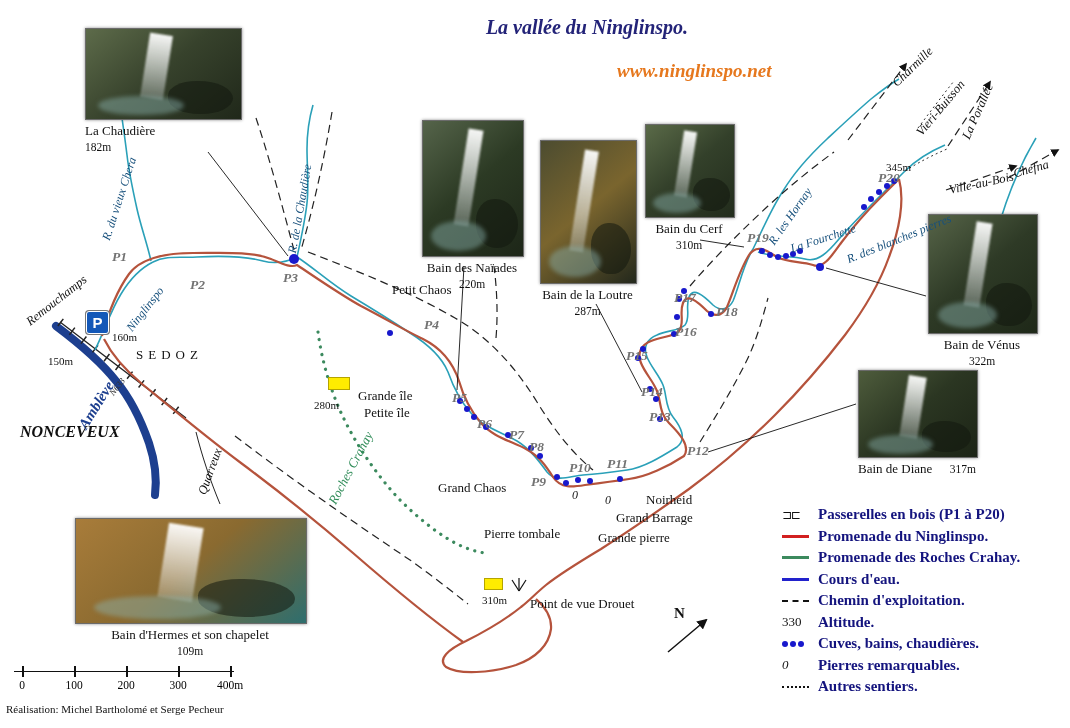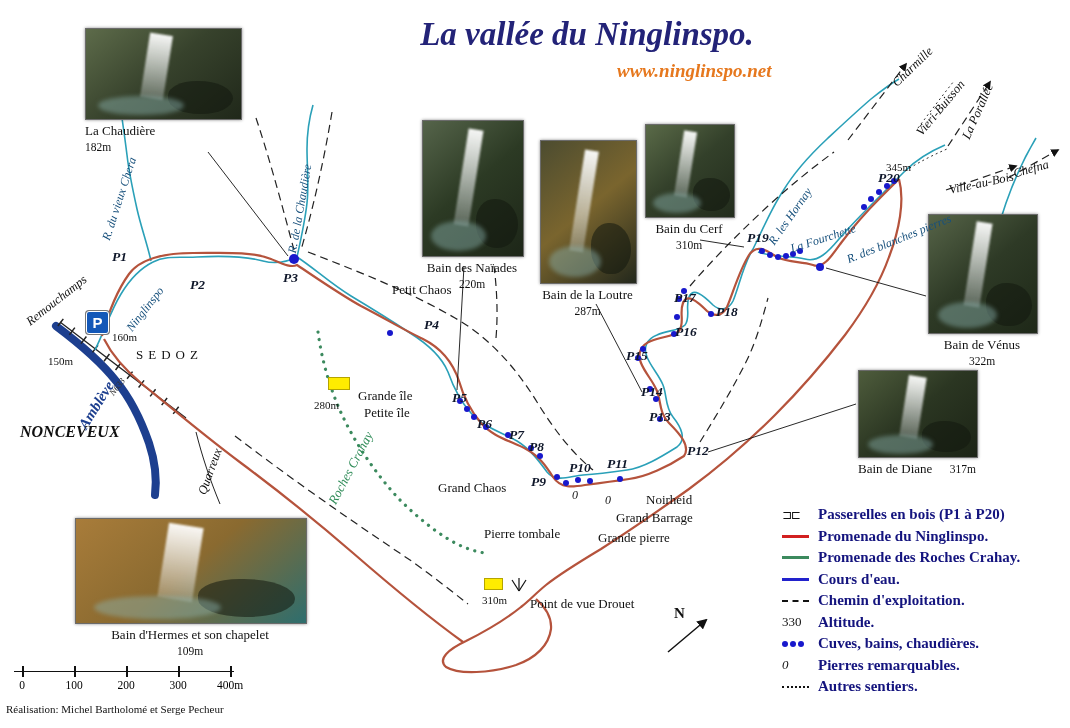--- a/index.html
+++ b/index.html
@@ -1,35 +1,35 @@
 <!DOCTYPE html>
 <html><head>
 <meta charset="utf-8">
 <style>
   html,body{margin:0;padding:0;background:#fff;}
   #stage{position:relative;width:1070px;height:728px;background:#fff;overflow:hidden;
          font-family:"Liberation Serif",serif;}
   #map-svg{position:absolute;left:0;top:0;z-index:1;}
   #title{position:absolute;top:16px;left:587px;transform:translateX(-50%);z-index:6;
-         font-size:33px;font-style:italic;font-weight:bold;color:#232378;white-space:nowrap;}
+         font-size:20px;font-style:italic;font-weight:bold;color:#232378;white-space:nowrap;}
   #website{position:absolute;top:60px;left:617px;z-index:6;font-size:19px;font-style:italic;
          font-weight:bold;color:#e6781e;white-space:nowrap;}
   .lbl{position:absolute;z-index:4;white-space:nowrap;transform-origin:0 0;
        font-size:12.5px;color:#111;line-height:1;}
   .stream{color:#17507c;font-style:italic;font-size:12px;}
   .big-stream{font-size:15px;font-weight:bold;color:#1d3f8f;}
   .place{font-style:italic;color:#101010;font-size:12.5px;}
   .nonceveux{font-size:16px;font-weight:bold;}
   .sedoz{letter-spacing:5px;font-size:13px;font-style:normal;}
   .tiny{font-size:9px;color:#333;font-style:italic;}
   .alt{font-size:11px;}
   .feature{font-size:13px;}
   .north{font-size:15px;font-weight:bold;}
   .green-lbl{color:#2e8b57;font-style:italic;font-size:13px;}
-  .wp{position:absolute;z-index:4;color:#0f172a;font-style:italic;font-weight:bold;
+  .wp{position:absolute;z-index:4;color:#737373;font-style:italic;font-weight:bold;
       font-size:13.5px;white-space:nowrap;line-height:1;}
   .cuve{position:absolute;z-index:3;background:#1818cc;border-radius:50%;}
   .stone-mark{position:absolute;z-index:3;font-style:italic;font-size:12px;color:#111;line-height:1;}
   .ysq{position:absolute;z-index:3;background:#ffec00;border:1px solid #b5a400;}
   #parking{position:absolute;z-index:4;width:21px;height:21px;background:#1458b8;border:1.5px solid #fff;
       box-shadow:0 0 0 1px #777;border-radius:3px;color:#fff;font-family:"Liberation Sans",sans-serif;
       font-weight:bold;font-size:15px;display:flex;align-items:center;justify-content:center;}
   .photo-fig{position:absolute;margin:0;z-index:2;}
   .pic{position:relative;overflow:hidden;border:1px solid #6b6b6b;box-shadow:0 0 3px rgba(0,0,0,.45);}
   .pic .fall{position:absolute;left:38%;top:6%;width:15%;height:72%;transform:rotate(9deg);

